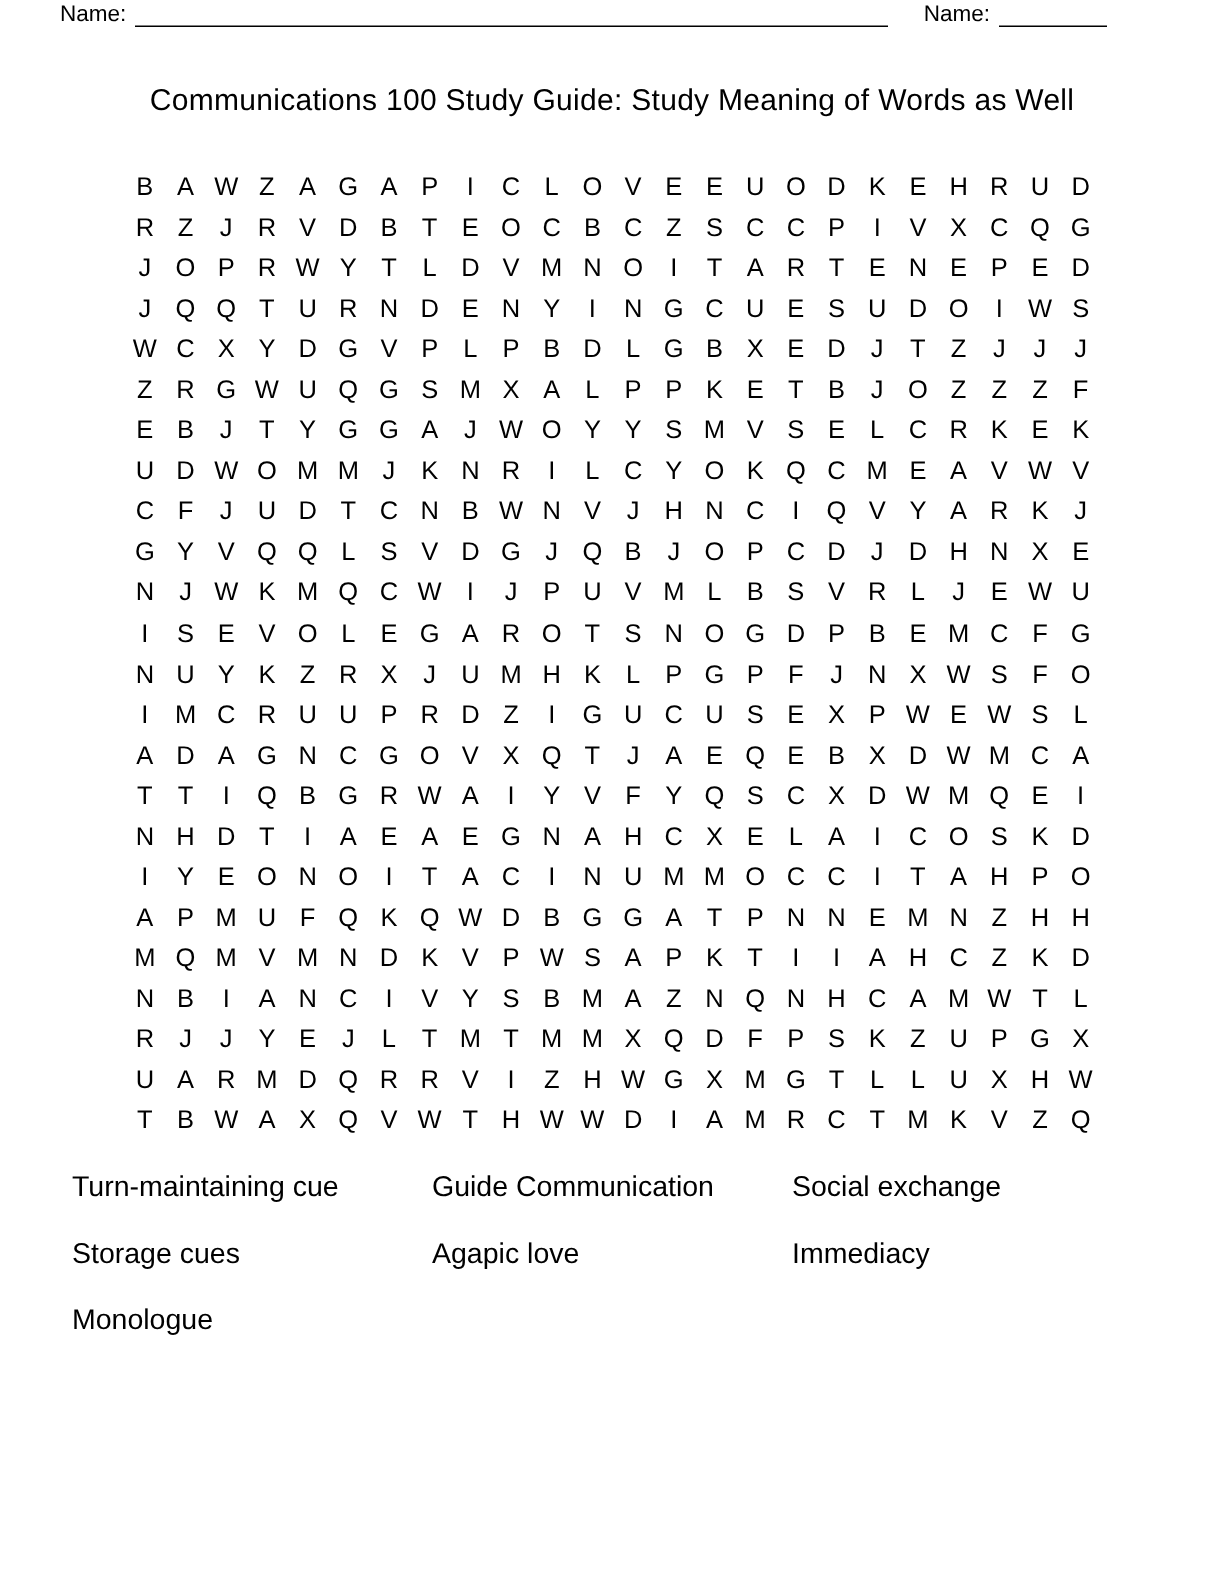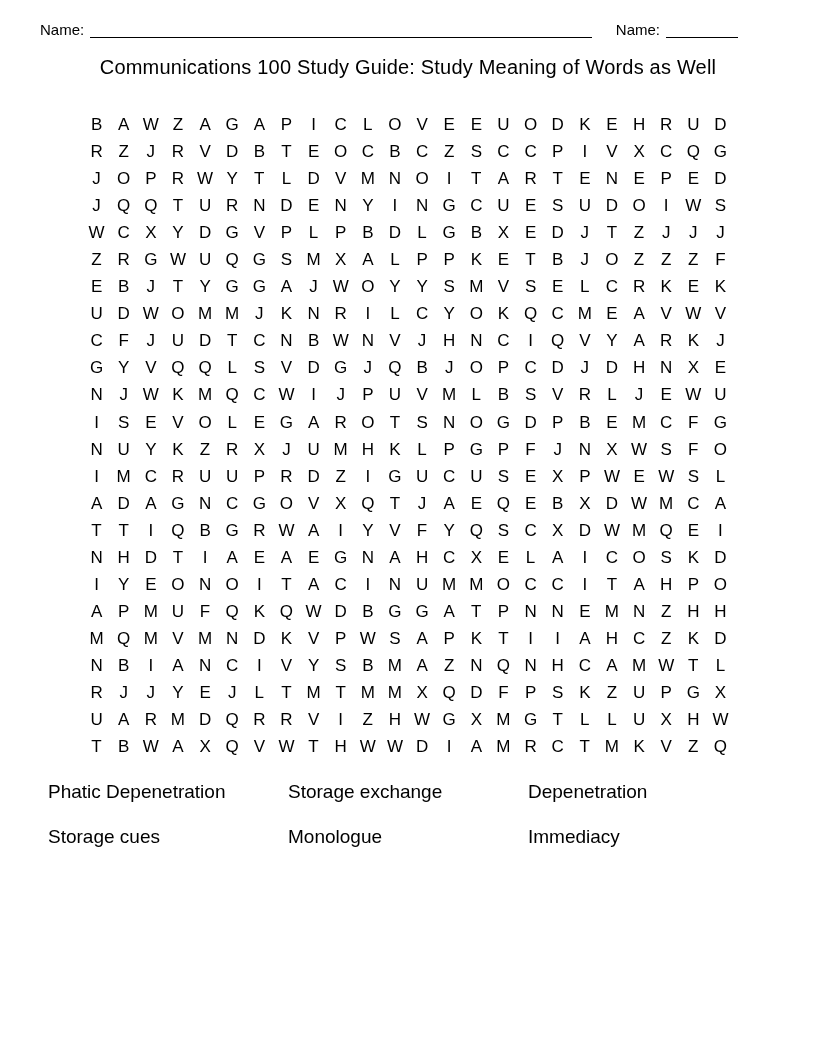--- a/index.html
+++ b/index.html
@@ -19,21 +19,20 @@
   
   .header-row {
     position: absolute;
     left: 40px;
     top: 2px;
     width: 698px;
     display: flex;
     align-items: flex-end;
     font-size: 15px;
     line-height: 16px;
-    margin-top: 20px;
   }
   .header-label { white-space: nowrap; }
   .name-line {
     flex: 1 1 auto;
     border-bottom: 1px solid #000;
     height: 15px;
     margin-left: 6px;
     margin-right: 24px;
   }
   .date-line {
@@ -674,19 +673,20 @@
     <div class="grid-cell">C</div>
     <div class="grid-cell">T</div>
     <div class="grid-cell">M</div>
     <div class="grid-cell">K</div>
     <div class="grid-cell">V</div>
     <div class="grid-cell">Z</div>
     <div class="grid-cell">Q</div>
   </div>
 
 <div class="word-list">
-    <div class="word-item">Phatic Depenetration</div>
-    <div class="word-item">Storage exchange</div>
-    <div class="word-item">Depenetration</div>
+    <div class="word-item">Turn-maintaining cue</div>
+    <div class="word-item">Guide Communication</div>
+    <div class="word-item">Social exchange</div>
     <div class="word-item">Storage cues</div>
+    <div class="word-item">Agapic love</div>
+    <div class="word-item">Immediacy</div>
     <div class="word-item">Monologue</div>
-    <div class="word-item">Immediacy</div>
   </div>
 
 </body></html>

